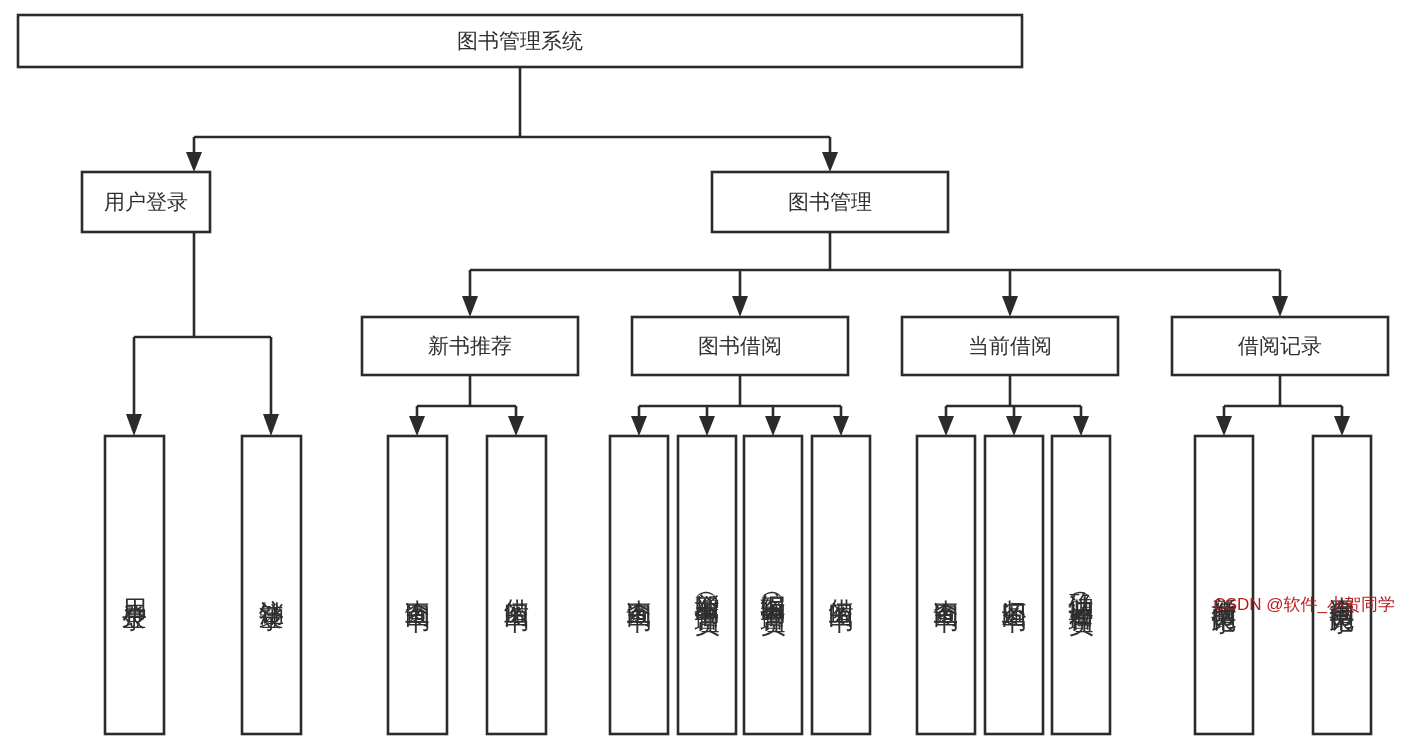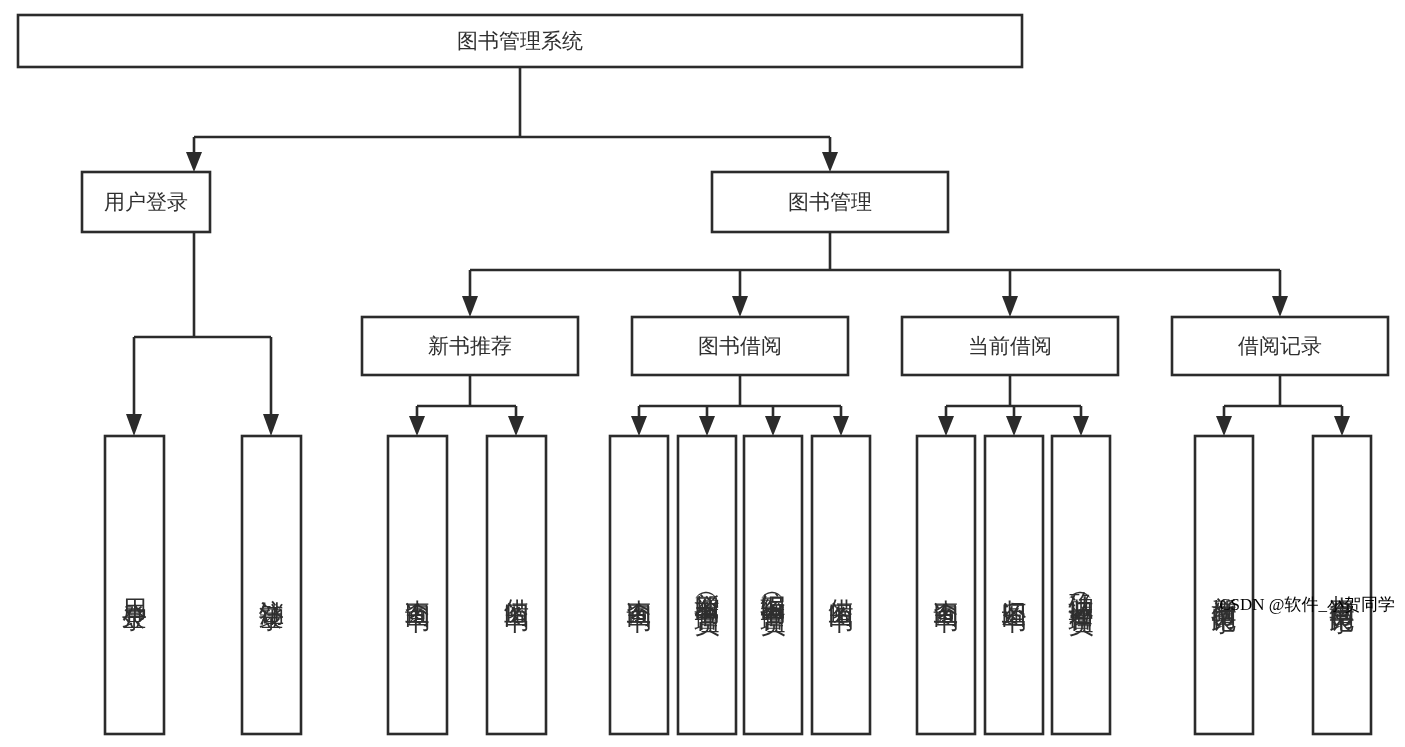--- a/index.html
+++ b/index.html
@@ -58,23 +58,23 @@
     letter-spacing: 3px;
     color: #2f2f2f;
     white-space: nowrap;
     text-align: center;
     pointer-events: none;
   }
   .watermark {
     position: absolute;
     right: 10px;
     bottom: 6px;
-    font-family: Liberation Serif, serif;
+    font-family: Liberation Sans, sans-serif;
     font-size: 17px;
-    color: #000000;
+    color: #b91c1c;
     white-space: nowrap;
     user-select: none;
   }
 </style>
 </head>
 <body>
 
 <div id="diagram-root">
 
   <svg class="tree-canvas" viewBox="0 0 1405 747" xmlns="http://www.w3.org/2000/svg">

